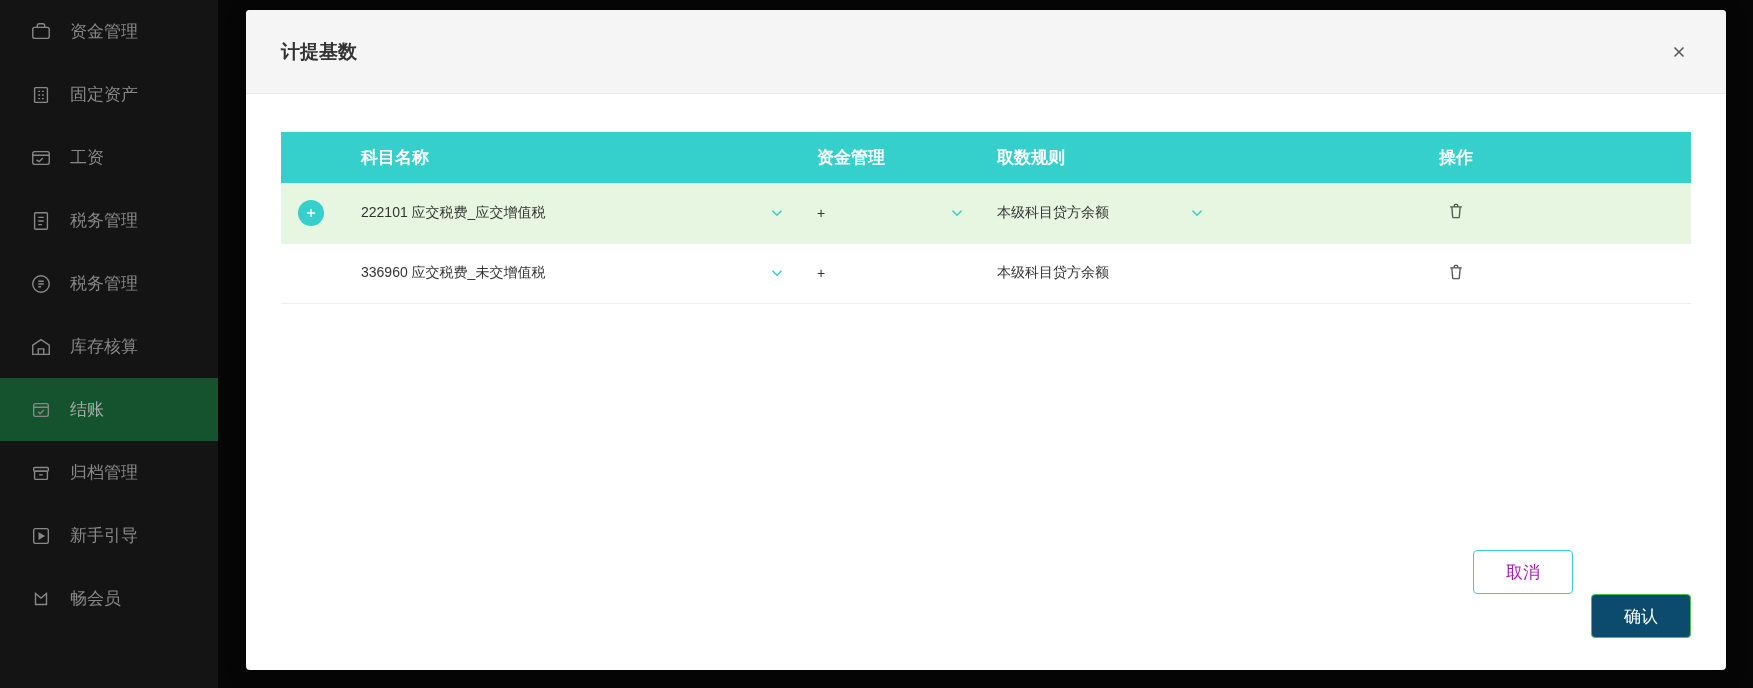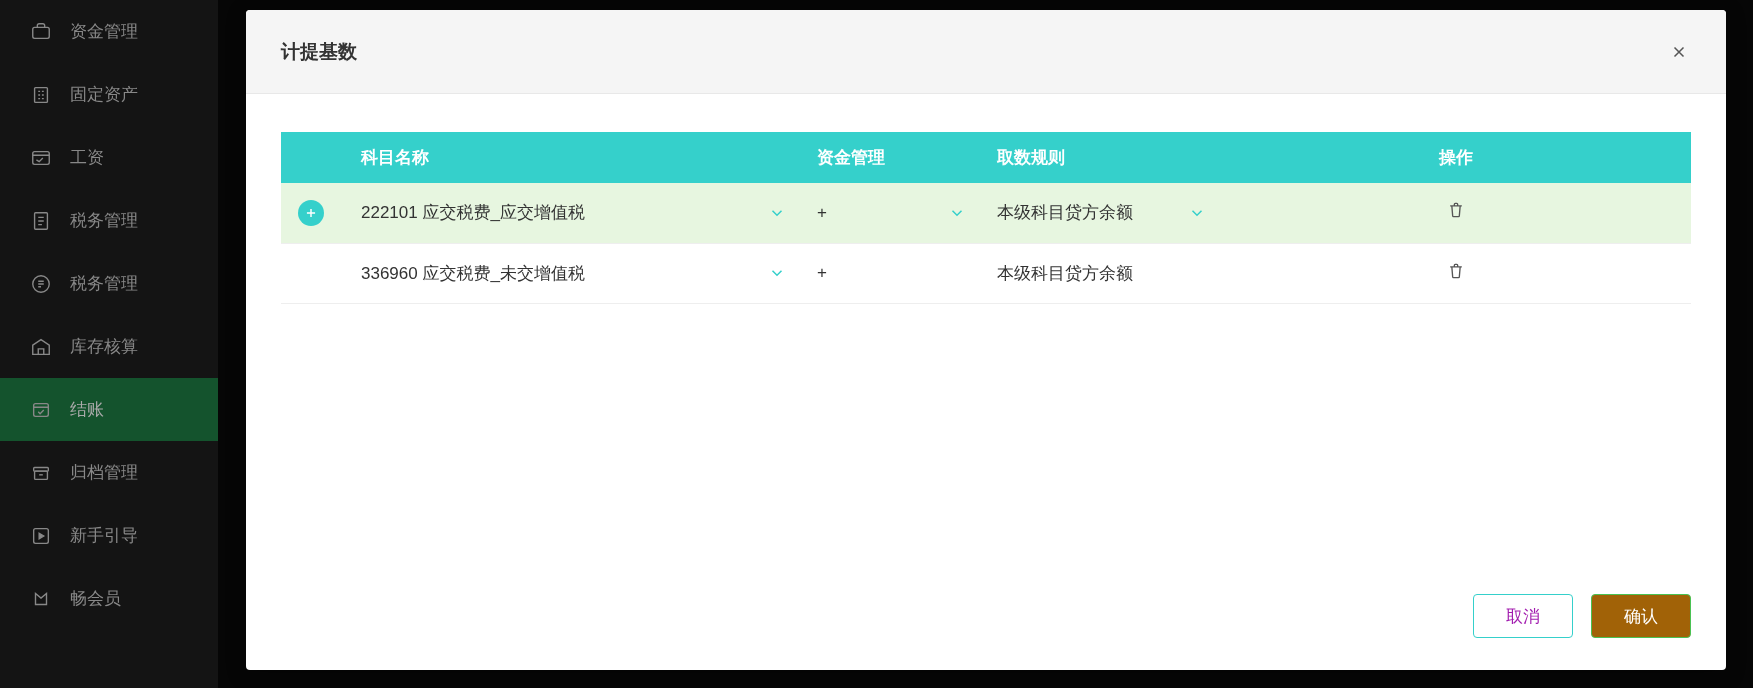--- a/index.html
+++ b/index.html
@@ -136,21 +136,21 @@
     
     .tbl tbody tr {
       border-bottom: 1px solid #eee;
       height: 60px;
     }
     .tbl tbody tr.highlight {
       background: #e7f6e0;
     }
     .tbl tbody td {
       padding: 10px 12px;
-      font-size: 17px;
+      font-size: 14px;
       color: #333;
       vertical-align: middle;
     }
     .tbl td.cell-center { text-align: center; }
     .tbl td.cell-subject { padding-left: 20px; }
     .tbl td.cell-op { padding-left: 16px; }
     .tbl td.cell-rule { padding-left: 16px; }
     
     .add-circle {
       width: 26px;
@@ -224,23 +224,24 @@
       justify-content: center;
       cursor: pointer;
       padding: 0 28px;
     }
     .btn-default {
       background: #fff;
       border: 1px solid #35d0cb;
       color: #a21caf;
     }
     .btn-primary {
-      background: #a16207;
+      background: #0c4a6e;
       border: 1px solid #4ac253;
       color: #fff;
+      margin-top: 44px;
     }
   </style>
 </head>
 <body>
 
 <div class="sidebar">
   <div class="nav-item">
     <span class="nav-icon">
       <svg viewBox="0 0 24 24">
           <rect x="3" y="7" width="18" height="12" rx="2"></rect>

